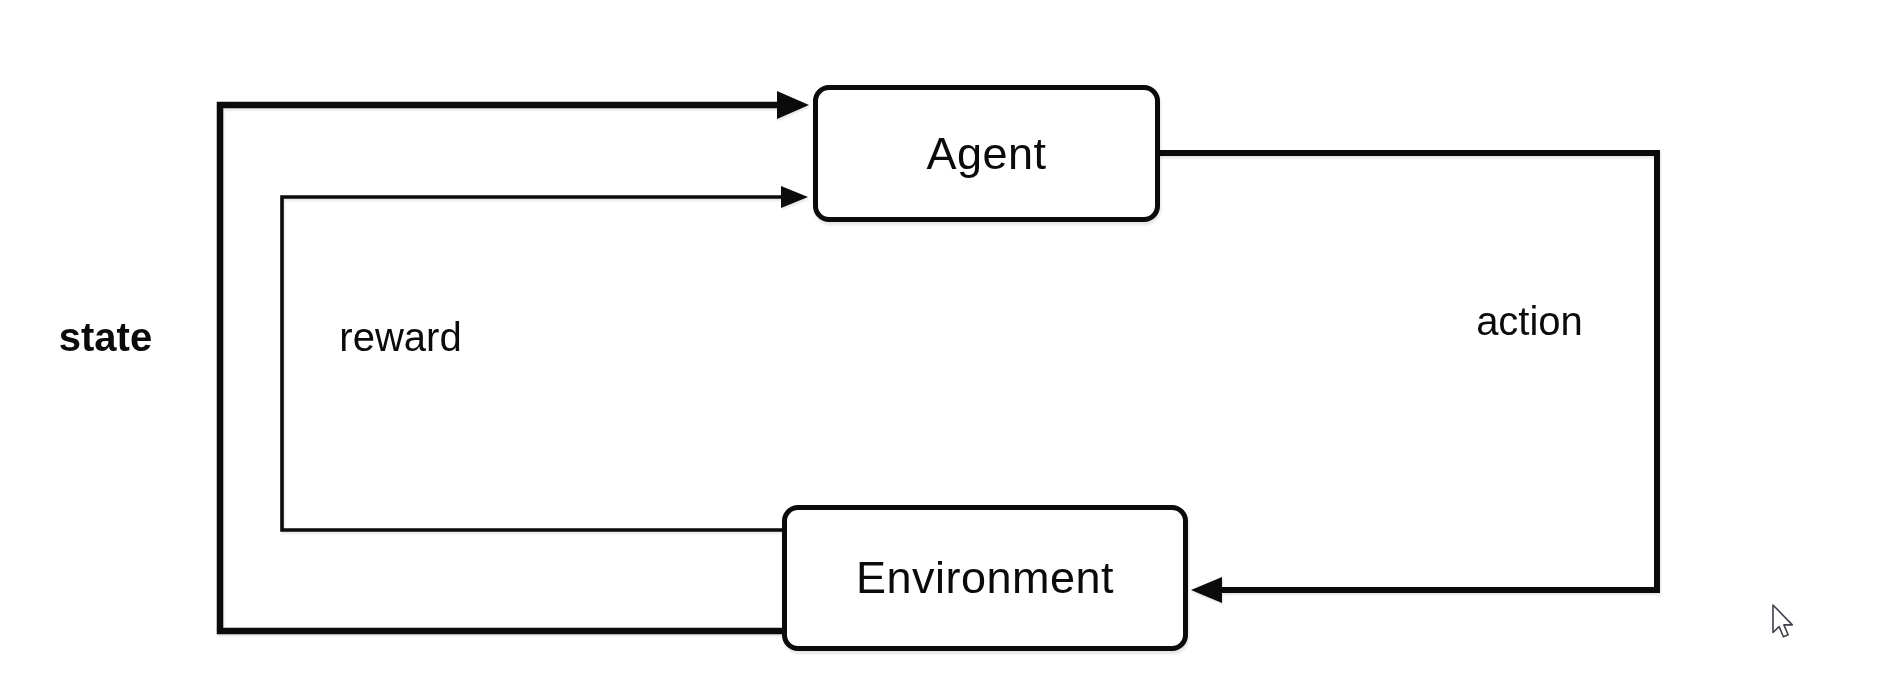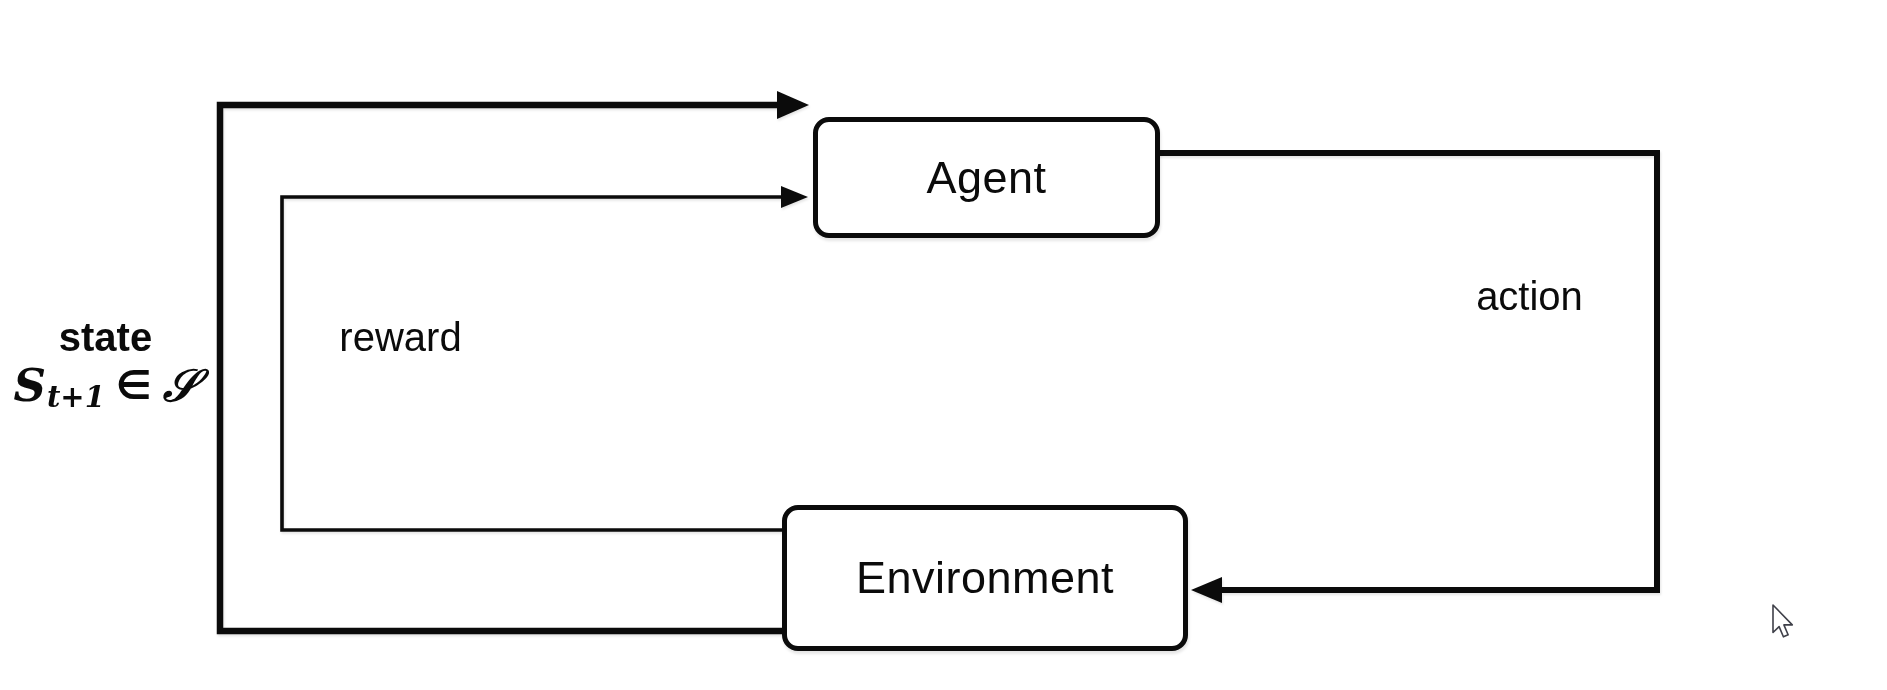--- a/index.html
+++ b/index.html
@@ -26,34 +26,34 @@
     display: flex;
     align-items: center;
     justify-content: center;
     box-shadow: 1px 3px 3px rgba(0,0,0,0.10);
   }
   .node-label {
     font-size: 45px;
     color: #0b0b0b;
     letter-spacing: 0.5px;
   }
-  #agent-box { left: 813px; top: 85px; width: 347px; height: 121px; margin-top: 32px; }
+  #agent-box { left: 813px; top: 85px; width: 347px; height: 137px; }
   #environment-box { left: 782px; top: 505px; width: 406px; height: 146px; justify-content: center; }
 
   .edge-label {
     position: absolute;
     display: flex;
     flex-direction: column;
     align-items: center;
     color: #0b0b0b;
     text-align: center;
   }
   #state-label  { left: 8px;    top: 316px; width: 195px; font-weight: bold; }
   #reward-label { left: 293px;  top: 316px; width: 215px; text-align: right; }
-  #action-label { left: 1412px; top: 275px; width: 235px; }
+  #action-label { left: 1412px; top: 300px; width: 235px; }
 
   .edge-word {
     font-size: 40px;
     line-height: 1.05;
     color: #0b0b0b;
   }
   .formula {
     margin-top: 5px;
     font-family: "DejaVu Serif", "Liberation Serif", serif;
     font-style: italic;
@@ -105,21 +105,20 @@
   <div id="agent-box" class="node-box">
     <span class="node-label">Agent</span>
   </div>
 
   <div id="environment-box" class="node-box">
     <span class="node-label">Environment</span>
   </div>
 
   <div id="state-label" class="edge-label">
     <span class="edge-word">state</span>
-    <span class="formula"><span>S</span><span class="sub">t+1</span><span class="rel">∈</span><span class="setsym">𝒮</span></span>
   </div>
 
   <div id="reward-label" class="edge-label">
     <span class="edge-word">reward</span>
   </div>
 
   <div id="action-label" class="edge-label">
     <span class="edge-word">action</span>
   </div>
 

